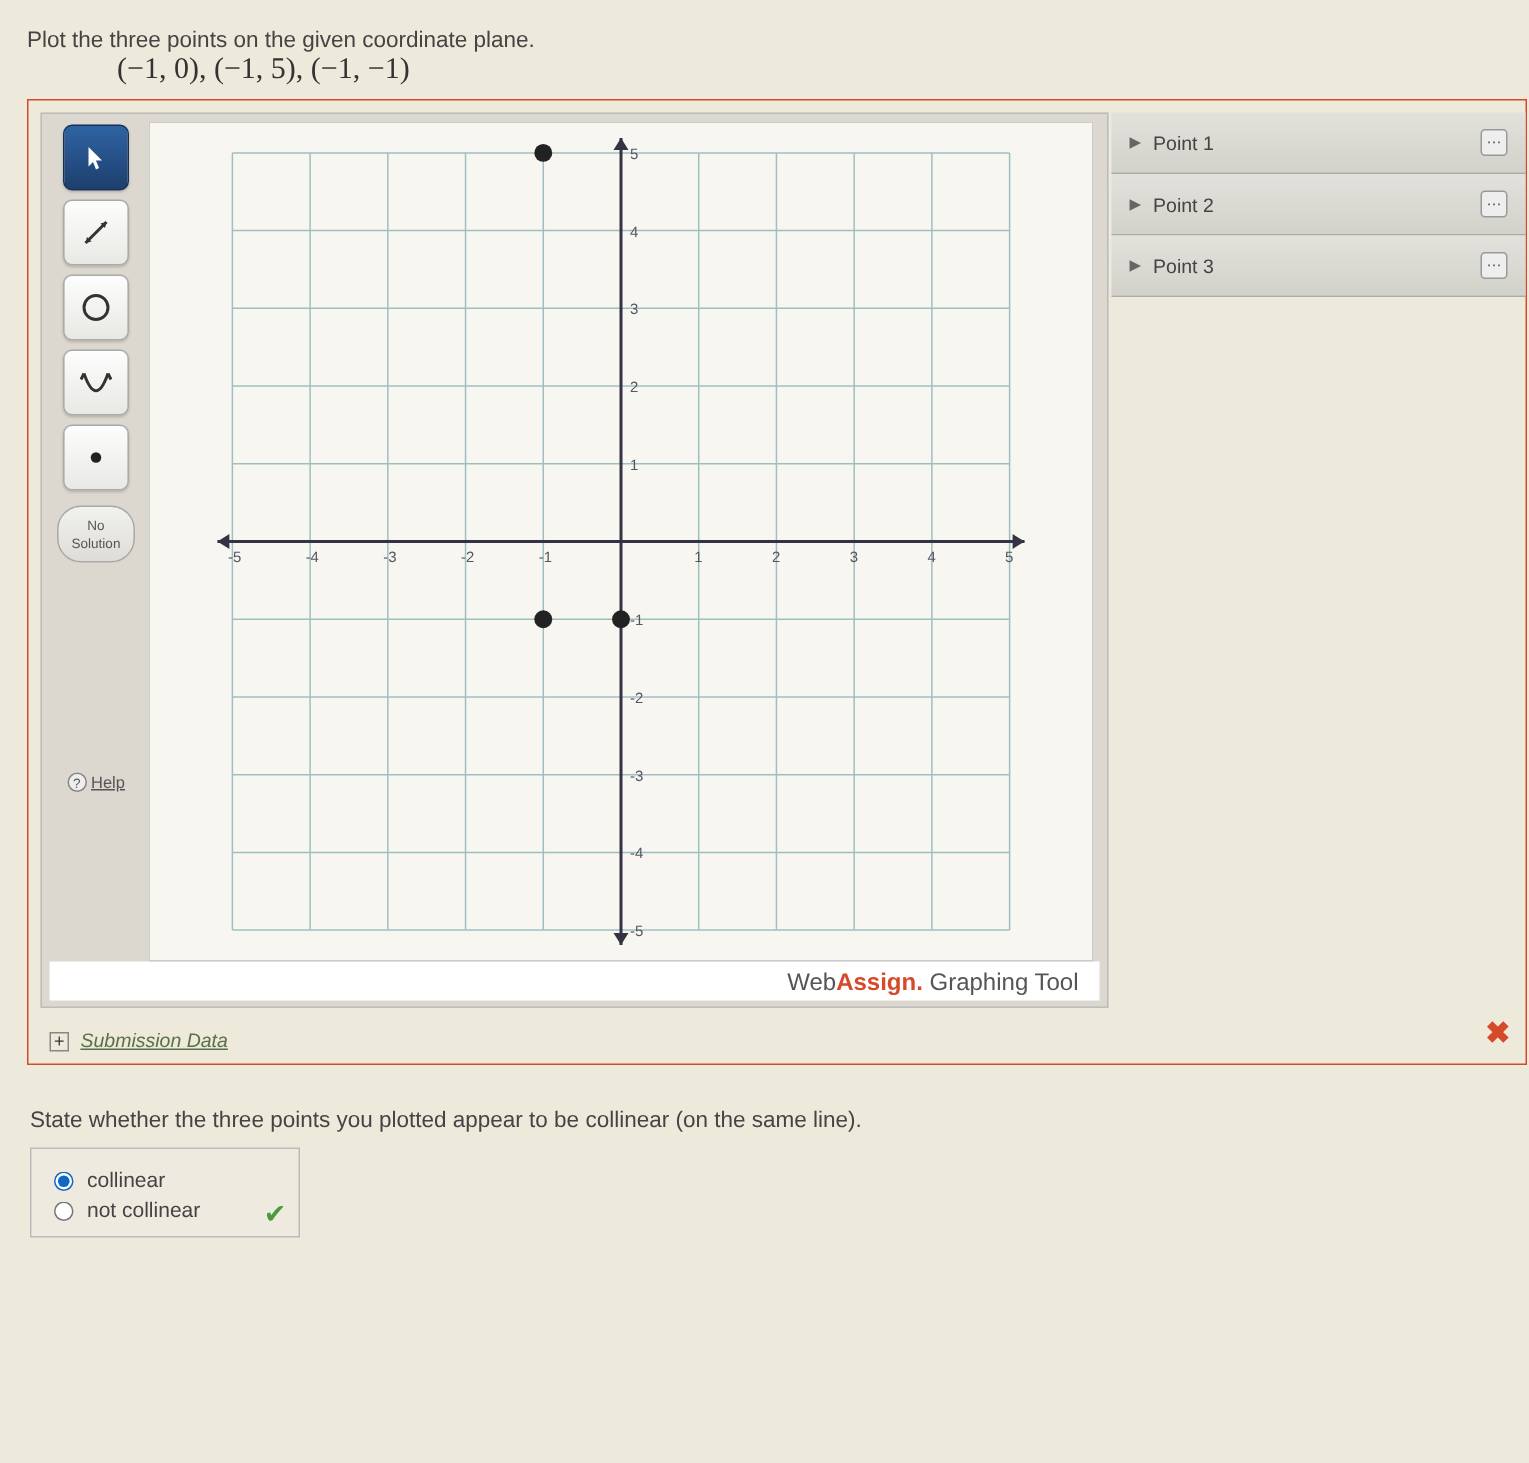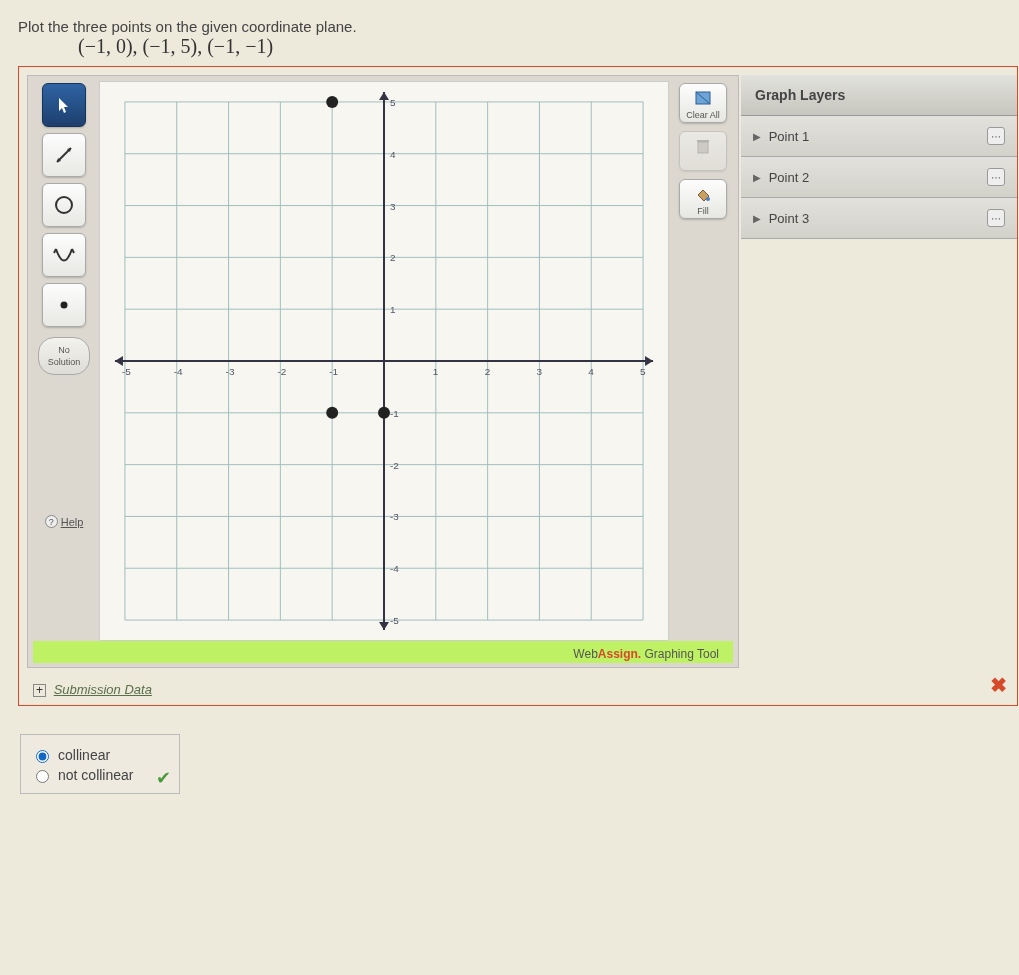--- a/index.html
+++ b/index.html
@@ -103,23 +103,23 @@
     text-align: center;
     padding: 4px 0 2px;
   }
   .right-btn .ico { height: 20px; display:flex;align-items:center;justify-content:center; }
   .right-btn .lbl { font-size: 9px; color: #555; margin-top: 2px; }
   .right-btn.small { height: 40px; }
   .right-btn.disabled { opacity: .45; }
   .footer {
     text-align: right;
     padding: 6px 14px 2px;
-    font-size: 12px;
+    font-size: 16px;
     color: #555;
-    background: #bef264;
+    background: #ffffff;
   }
   .footer b { color: #d64a2a; }
   .layers-panel {
     flex: 1;
     margin-left: 2px;
   }
   .layers-head {
     background: linear-gradient(#e2e2dc,#c6c5be);
     border-bottom: 1px solid #999;
     padding: 12px 14px;
@@ -146,21 +146,21 @@
     margin: 14px 0 0 6px;
     font-size: 13px;
   }
   .subdata .plus { display:inline-block;width:13px;height:13px;border:1px solid #888;text-align:center;line-height:11px;font-size:12px;margin-right:4px;vertical-align:middle;}
   .subdata a { color: #5a6f4a; text-decoration: underline; font-style: italic; }
   .close-x { position:absolute; right:10px; bottom:8px; color:#d64a2a; font-size:20px; font-weight:bold; }
   .q2 { margin: 28px 38px 18px 2px; }
   .q2-prompt { color: #444; font-size: 15px; margin-bottom: 10px;}
   .answer-box {
     border: 1px solid #bbb;
-    width: 160px;
+    width: 180px;
     padding: 8px 10px 6px;
     background: #eeeae0;
     position: relative;
   }
   .radio-row { display:flex;align-items:center;gap:6px;margin:4px 0;font-size:14px;color:#444;}
   .radio-row input { accent-color: #1168c4; }
   .check { color:#4a9a3a; position:absolute; right:8px; bottom:4px; font-size:18px; }
   
   .axis-num { font-family: Arial; font-size: 10px; fill:#556; }
 </style>
@@ -265,62 +265,33 @@
               <text class="axis-num" x="286" y="180">2</text>
               <text class="axis-num" x="286" y="128">3</text>
               <text class="axis-num" x="286" y="76">4</text>
               <text class="axis-num" x="286" y="24">5</text>
               <circle cx="228" cy="20" r="6" fill="#222"></circle>
               <circle cx="228" cy="332" r="6" fill="#222"></circle>
               <circle cx="280" cy="332" r="6" fill="#222"></circle>
             </svg>
         </div>
 
-        <div class="right-tools">
-          <div class="right-btn">
-            <div class="ico">
-              <svg width="18" height="16">
-                  <rect x="2" y="2" width="14" height="12" fill="#6ea3d6" stroke="#2a5f96"></rect>
-                  <line x1="2" y1="2" x2="16" y2="14" stroke="#2a5f96"></line>
-                </svg>
-            </div>
-            <div class="lbl">Clear All</div>
-          </div>
-          <div class="right-btn small disabled">
-            <div class="ico">
-              <svg width="16" height="18">
-                  <rect x="3" y="5" width="10" height="11" fill="#bbb" stroke="#888"></rect>
-                  <rect x="2" y="3" width="12" height="2" fill="#888"></rect>
-                </svg>
-            </div>
-          </div>
-          <div class="right-btn">
-            <div class="ico">
-              <svg width="18" height="16">
-                  <path d="M4 9 L9 4 L15 10 L10 15 Z" fill="#c8a060" stroke="#7a5a30"></path>
-                  <circle cx="14" cy="13" r="2" fill="#4a7fc4"></circle>
-                </svg>
-            </div>
-            <div class="lbl">Fill</div>
-          </div>
-        </div>
       </div>
       <div class="footer">
         <span>Web</span><b>Assign.</b><span> Graphing Tool</span>
       </div>
     </div>
 
     <div class="subdata">
       <span class="plus">+</span>
       <a>Submission Data</a>
     </div>
   </div>
 
   <div class="layers-panel">
-    <div class="layers-head">Graph Layers</div>
     <div id="layers-list">
         <div class="layer-row">
           <span class="left">
             <span class="caret">▶</span>
             <span>Point 1</span>
           </span>
           <span class="act">⋯</span>
         </div>
         <div class="layer-row">
           <span class="left">
@@ -336,20 +307,21 @@
           </span>
           <span class="act">⋯</span>
         </div>
       </div>
   </div>
 
   <span class="close-x">✖</span>
 </div>
 
 <div class="q2">
+  <div class="q2-prompt">State whether the three points you plotted appear to be collinear (on the same line).</div>
   <div class="answer-box">
     <label class="radio-row">
       <input type="radio" name="coll" checked="" style="">
       <span>collinear</span>
     </label>
     <label class="radio-row">
       <input type="radio" name="coll" style="">
       <span>not collinear</span>
     </label>
     <span class="check">✔</span>

